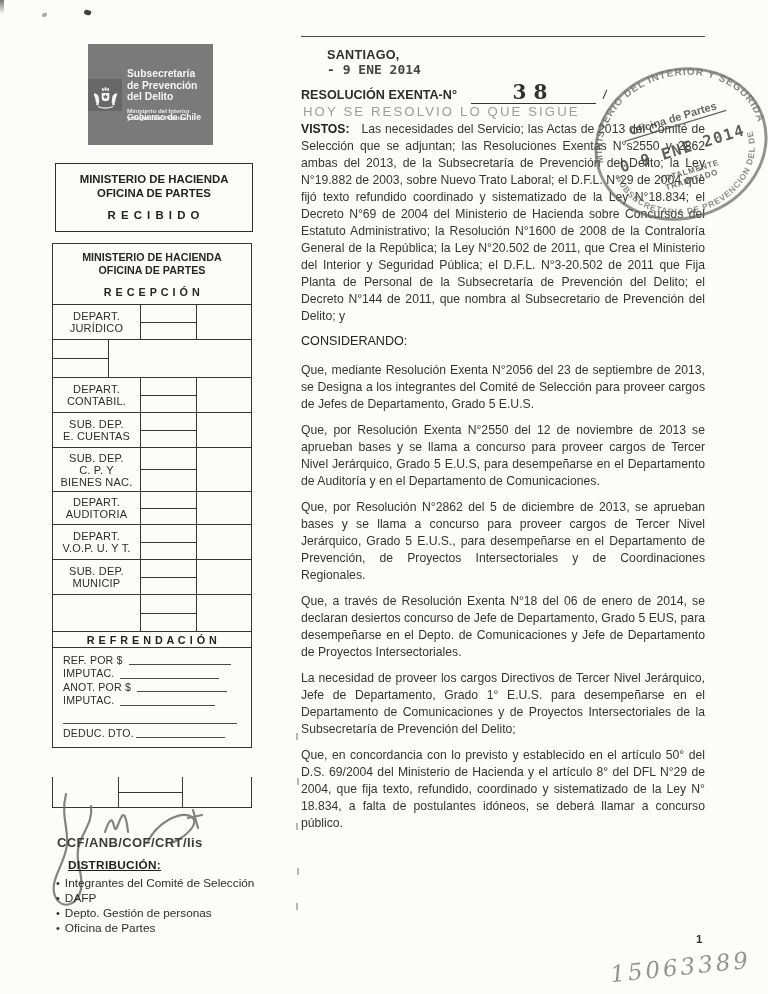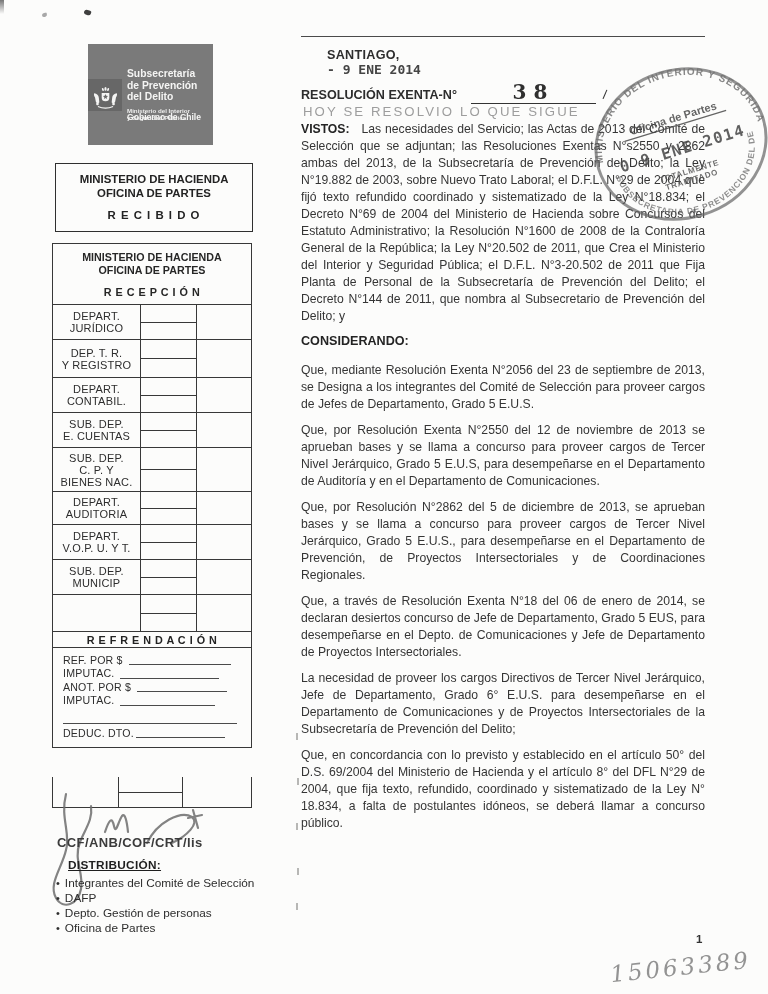--- a/index.html
+++ b/index.html
@@ -76,21 +76,21 @@
   .date-stamp{font-family:"DejaVu Sans Mono",monospace;font-weight:bold;font-size:13px;color:#454545;margin-left:26px;}
   .resline{display:flex;align-items:baseline;height:20px;}
   .res-label{font-weight:bold;font-size:12.6px;color:#2d2d2d;}
   .res-underline{width:125px;border-bottom:1.6px solid #333;text-align:center;margin-left:14px;}
   .res-num{font-family:"DejaVu Serif",serif;font-size:20px;font-weight:bold;letter-spacing:7px;color:#2f2f2f;line-height:19px;display:inline-block;}
   .res-slash{font-size:13px;margin-left:7px;color:#333;transform:rotate(8deg);display:inline-block;}
   .gray-stamp{color:#9d9d9d;font-size:13.2px;letter-spacing:2.1px;margin:1px 0 2px 2px;font-weight:500;white-space:nowrap;}
   p.body{margin:0 0 9px;font-size:12.2px;line-height:17px;text-align:justify;color:#353535;}
   .bold{font-weight:bold;color:#242424;}
   .vistos-label{margin-right:12px;}
-  .considerando{font-weight:bold;font-size:12.6px;margin:2px 0 14px;color:#242424;}
+  .considerando{font-weight:normal;font-size:12.6px;margin:2px 0 14px;color:#242424;}
 
   .pagenum{position:absolute;left:696px;top:933px;font-size:11.5px;font-weight:bold;color:#333;}
   .handwritten{position:absolute;left:610px;top:954px;font-family:"DejaVu Serif",serif;font-style:italic;
                font-size:23px;color:#939393;letter-spacing:3px;transform:rotate(-6deg);}
 
   
   .oval-stamp{position:absolute;left:588px;top:60px;width:186px;height:168px;opacity:.86;pointer-events:none;}
 </style>
 </head>
 <body>
@@ -148,22 +148,20 @@
     <div class="rec-row r1">
         <div class="rec-label">DEPART.
 JURÍDICO</div>
         <div class="rec-mid">
           <div class="rec-sub top"></div>
           <div class="rec-sub"></div>
         </div>
         <div class="rec-right"></div>
       </div>
     <div class="rec-row r2">
-        <div class="rec-label">DEP. T. R.
-Y REGISTRO</div>
         <div class="rec-mid">
           <div class="rec-sub top"></div>
           <div class="rec-sub"></div>
         </div>
         <div class="rec-right"></div>
       </div>
     <div class="rec-row r3">
         <div class="rec-label">DEPART.
 CONTABIL.</div>
         <div class="rec-mid">
@@ -304,21 +302,21 @@
       <span class="res-underline"><span class="res-num">38</span></span>
       <span class="res-slash">/</span>
     </div>
     <div class="gray-stamp">HOY SE RESOLVIO LO QUE SIGUE</div>
     <p class="body"><span class="bold vistos-label">VISTOS:</span><span>Las necesidades del Servicio; las Actas de 2013 del Comité de Selección que se adjuntan; las Resoluciones Exentas N°s2550 y 2862 ambas del 2013, de la Subsecretaría de Prevención del Delito; la Ley N°19.882 de 2003, sobre Nuevo Trato Laboral; el D.F.L. N°29 de 2004 que fijó texto refundido coordinado y sistematizado de la Ley N°18.834; el Decreto N°69 de 2004 del Ministerio de Hacienda sobre Concursos del Estatuto Administrativo; la Resolución N°1600 de 2008 de la Contraloría General de la República; la Ley N°20.502 de 2011, que Crea el Ministerio del Interior y Seguridad Pública; el D.F.L. N°3-20.502 de 2011 que Fija Planta de Personal de la Subsecretaría de Prevención del Delito; el Decreto N°144 de 2011, que nombra al Subsecretario de Prevención del Delito; y</span></p>
     <p class="considerando">CONSIDERANDO:</p>
     <p class="body">Que, mediante Resolución Exenta N°2056 del 23 de septiembre de 2013, se Designa a los integrantes del Comité de Selección para proveer cargos de Jefes de Departamento, Grado 5 E.U.S.</p>
     <p class="body">Que, por Resolución Exenta N°2550 del 12 de noviembre de 2013 se aprueban bases y se llama a concurso para proveer cargos de Tercer Nivel Jerárquico, Grado 5 E.U.S, para desempeñarse en el Departamento de Auditoría y en el Departamento de Comunicaciones.</p>
     <p class="body">Que, por Resolución N°2862 del 5 de diciembre de 2013, se aprueban bases y se llama a concurso para proveer cargos de Tercer Nivel Jerárquico, Grado 5 E.U.S., para desempeñarse en el Departamento de Prevención, de Proyectos Intersectoriales y de Coordinaciones Regionales.</p>
     <p class="body">Que, a través de Resolución Exenta N°18 del 06 de enero de 2014, se declaran desiertos concurso de Jefe de Departamento, Grado 5 EUS, para desempeñarse en el Depto. de Comunicaciones y Jefe de Departamento de Proyectos Intersectoriales.</p>
-    <p class="body">La necesidad de proveer los cargos Directivos de Tercer Nivel Jerárquico, Jefe de Departamento, Grado 6° E.U.S. para desempeñarse en el Departamento de Comunicaciones y de Proyectos Intersectoriales de la Subsecretaría de Prevención del Delito;</p>
+    <p class="body">La necesidad de proveer los cargos Directivos de Tercer Nivel Jerárquico, Jefe de Departamento, Grado 1° E.U.S. para desempeñarse en el Departamento de Comunicaciones y de Proyectos Intersectoriales de la Subsecretaría de Prevención del Delito;</p>
     <p class="body">Que, en concordancia con lo previsto y establecido en el artículo 50° del D.S. 69/2004 del Ministerio de Hacienda y el artículo 8° del DFL N°29 de 2004, que fija texto, refundido, coordinado y sistematizado de la Ley N° 18.834, a falta de postulantes idóneos, se deberá llamar a concurso público.</p>
   </div>
 
   <div class="pagenum">1</div>
   <div class="handwritten">15063389</div>
 
   <svg class="oval-stamp" viewBox="0 0 186 168">
     <g transform="rotate(-17 93 84)">
       <ellipse cx="93" cy="84" rx="86" ry="74" fill="none" stroke="#636363" stroke-width="3" opacity=".8"></ellipse>
       <path id="arcT" d="M 13 84 A 80 68 0 0 1 173 84" fill="none"></path>

